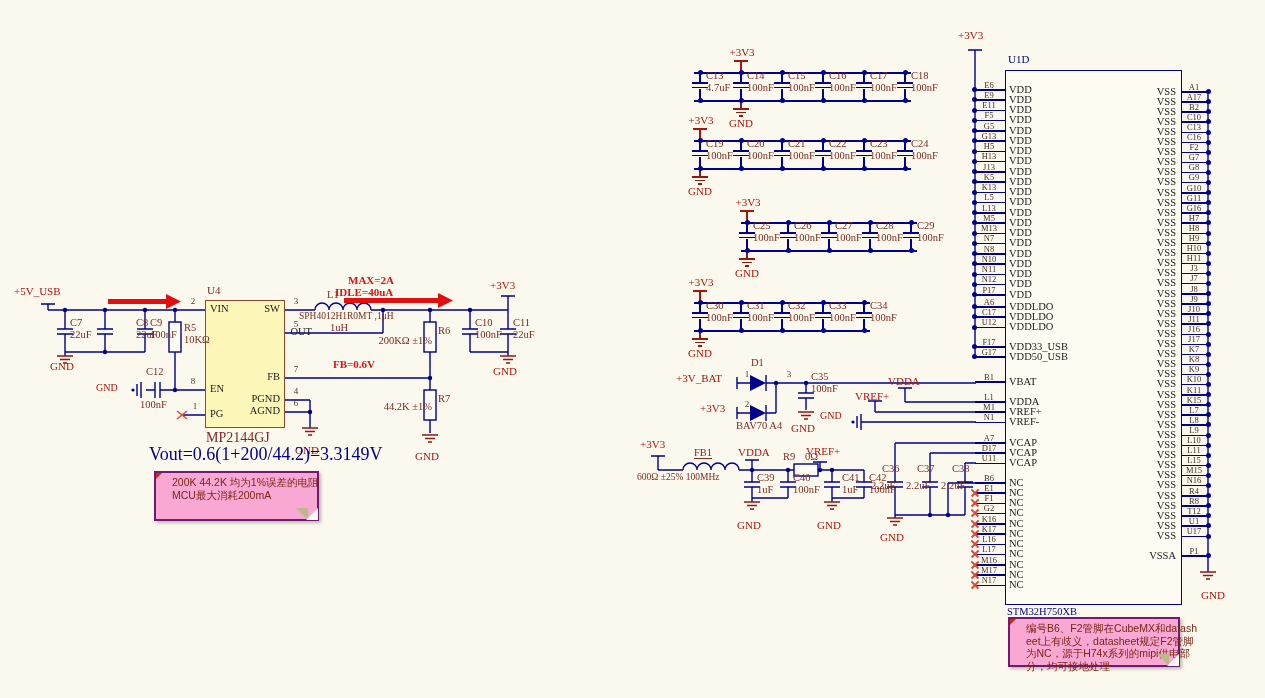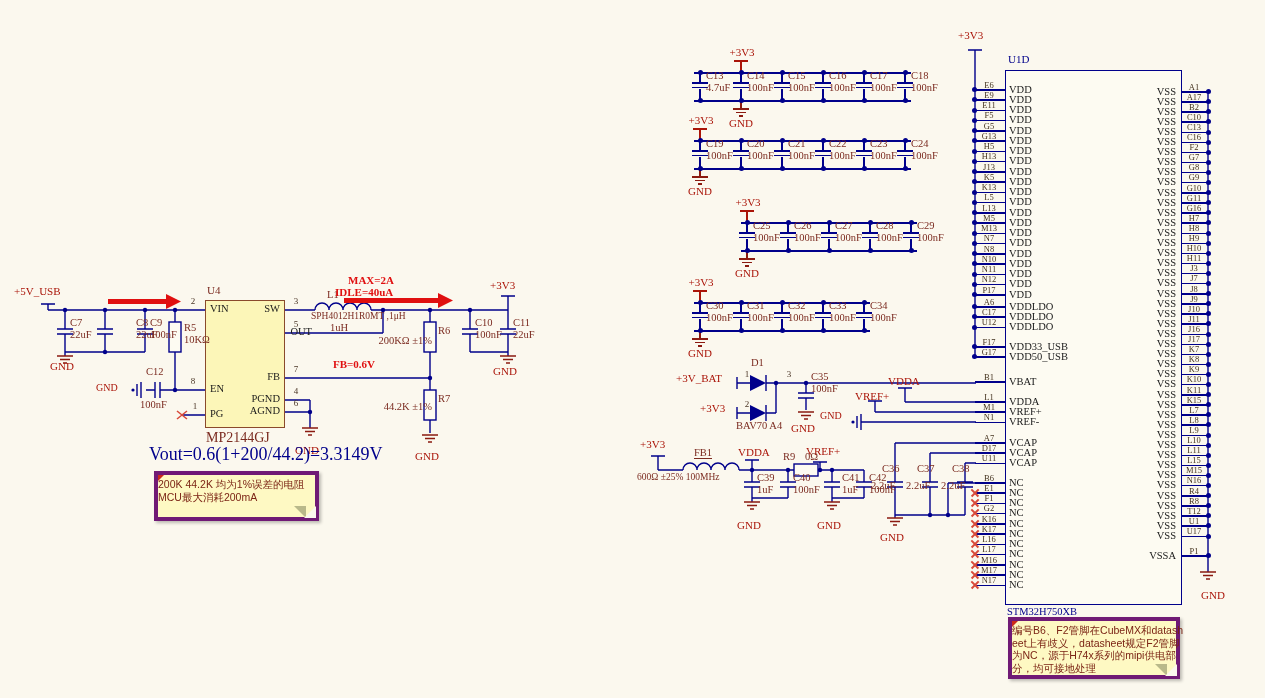--- a/index.html
+++ b/index.html
@@ -66,48 +66,48 @@
   .u4ref{left:207px;top:284px;font-size:11px;color:#7b2b20;}
   .u4part{left:206px;top:430px;font-size:14px;color:#7b2b20;}
   .u4pn-vin{left:186px;top:296px;}.u4pn-en{left:186px;top:376px;}.u4pn-pg{left:188px;top:401px;}
   .u4pn-sw{left:289px;top:296px;}.u4pn-out{left:289px;top:319px;}.u4pn-fb{left:289px;top:364px;}
   .u4pn-pgnd{left:289px;top:386px;}.u4pn-agnd{left:289px;top:398px;}
   .u4nm-vin{left:210px;top:303px;}.u4nm-en{left:210px;top:383px;}.u4nm-pg{left:210px;top:408px;}
   .u4nm-sw,.u4nm-out,.u4nm-fb,.u4nm-pgnd,.u4nm-agnd{left:205px;width:75px;text-align:right;}
   .u4nm-sw{top:303px;}.u4nm-out{top:326px;margin-left:32px;}.u4nm-fb{top:371px;}.u4nm-pgnd{top:393px;}.u4nm-agnd{top:405px;}
 
   .l1ref{left:327px;top:289px;font-size:10.5px;color:#7b2b20;}
-  .l1part{left:299px;top:311px;font-size:9.5px;color:#7b2b20;margin-left:12px;}
+  .l1part{left:299px;top:311px;font-size:9.5px;color:#7b2b20;}
   .l1val{left:330px;top:322px;font-size:10.5px;color:#7b2b20;}
   .fb1ref{left:694px;top:447px;font-size:10.5px;color:#7b2b20;border-bottom:1px solid #7b2b20;}
   .fb1val{left:637px;top:472px;font-size:9.5px;color:#7b2b20;}
   .r9ref{left:783px;top:451px;font-size:10.5px;color:#7b2b20;}
   .r9val{left:805px;top:451px;font-size:10.5px;color:#7b2b20;}
   .d1ref{left:751px;top:357px;font-size:10.5px;color:#7b2b20;}
   .d1part{left:736px;top:420px;font-size:10.5px;color:#7b2b20;}
   .d1p1{left:740px;top:369px;}.d1p2{left:740px;top:399px;}.d1p3{left:782px;top:369px;}
 
   .ann{position:absolute;font-size:11px;font-weight:bold;color:#e01010;white-space:nowrap;z-index:3;}
   .ann-max{left:348px;top:274px;}
   .ann-idle{left:335px;top:286px;}
   .ann-fb{left:333px;top:358px;}
   .vout{left:149px;top:444px;font-size:18px;color:#00008b;}
 
   
-  .note{position:absolute;background:#fef9c3;border:4px solid #701a75;padding:3px 0;
+  .note{position:absolute;background:#f9a8d4;border:2px solid #701a75;padding:3px 16px;
         box-shadow:2px 2px 3px rgba(0,0,0,0.25);z-index:4;}
   .note .nline{font-family:"Liberation Sans",sans-serif;font-size:10.5px;line-height:12.5px;color:#7b2415;white-space:nowrap;}
   .note .fold{position:absolute;left:0;top:0;width:0;height:0;border-style:solid;
         border-width:6px 6px 0 0;border-color:#cc2a1a transparent transparent transparent;}
   .note .corner{position:absolute;right:-1px;bottom:-1px;width:0;height:0;border-style:solid;
         border-width:0 0 12px 12px;border-color:transparent transparent #fbf8ee transparent;}
   .note .corner2{position:absolute;right:9px;bottom:-1px;width:0;height:0;border-style:solid;
         border-width:0 12px 12px 0;border-color:transparent #b9b98a transparent transparent;}
   .note1{left:154px;top:471px;width:165px;height:50px;}
-  .note2{left:1008px;top:617px;width:172px;height:62px;}
+  .note2{left:1008px;top:617px;width:172px;height:50px;}
 
   
   .bank{position:absolute;z-index:2;}
   .bank:nth-child(1){left:700px;top:72px;--n:6;--pw:41px;}
   .bank:nth-child(2){left:700px;top:140px;--n:6;--pw:0px;}
   .bank:nth-child(3){left:747px;top:222px;--n:5;--pw:0px;}
   .bank:nth-child(4){left:700px;top:302px;--n:5;--pw:0px;}
   .rail{position:absolute;left:-6px;height:1.5px;background:#00008b;width:calc((var(--n) - 1)*41px + 12px);}
   .rt{top:0;}.rb{top:28px;}
   .pwr-asm{position:absolute;left:var(--pw);top:0;}

